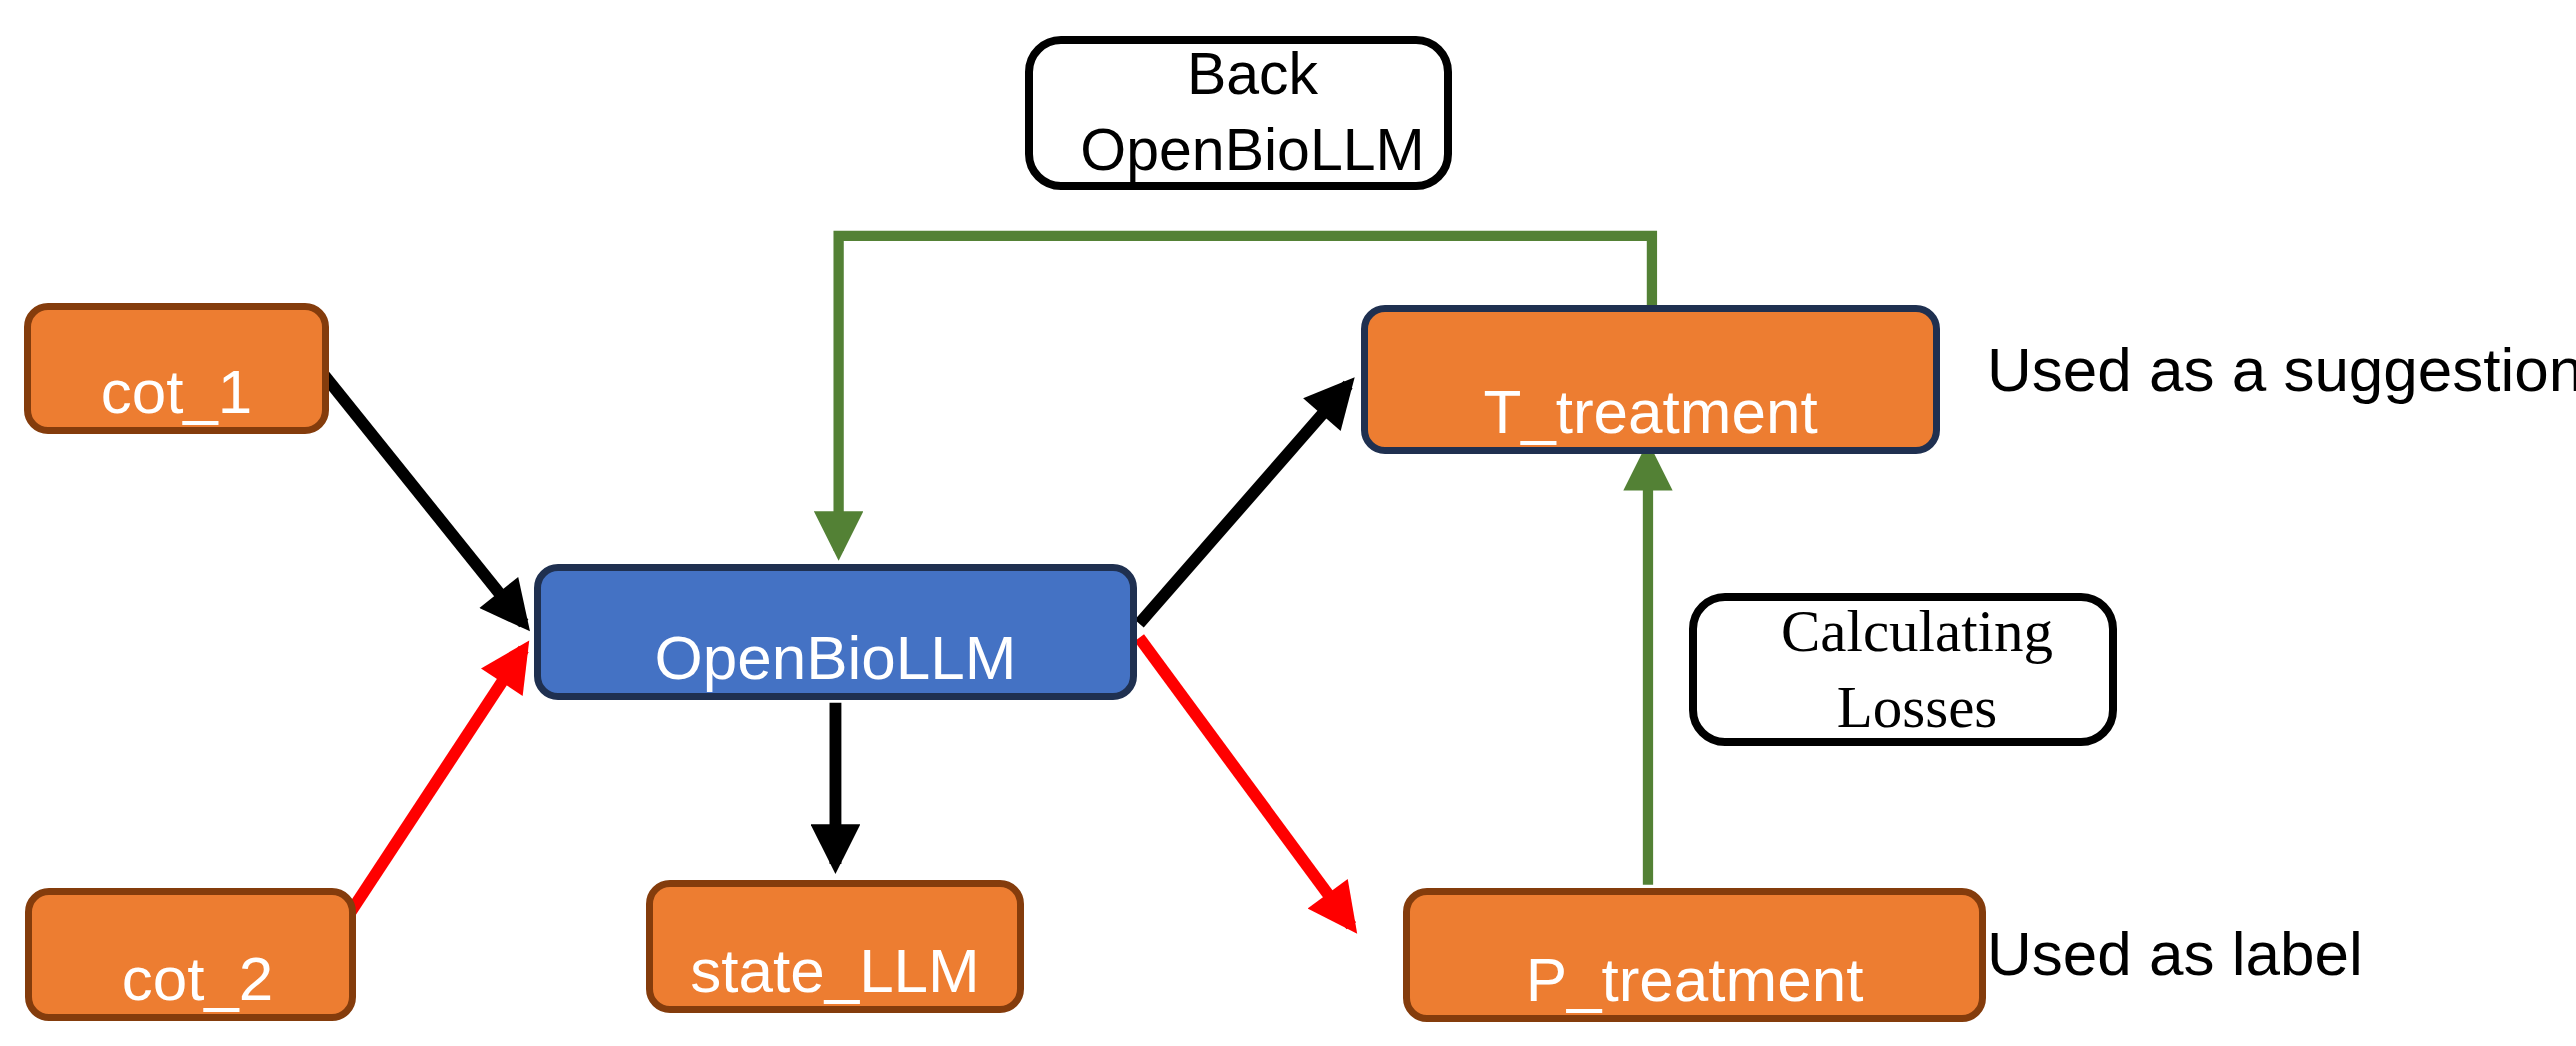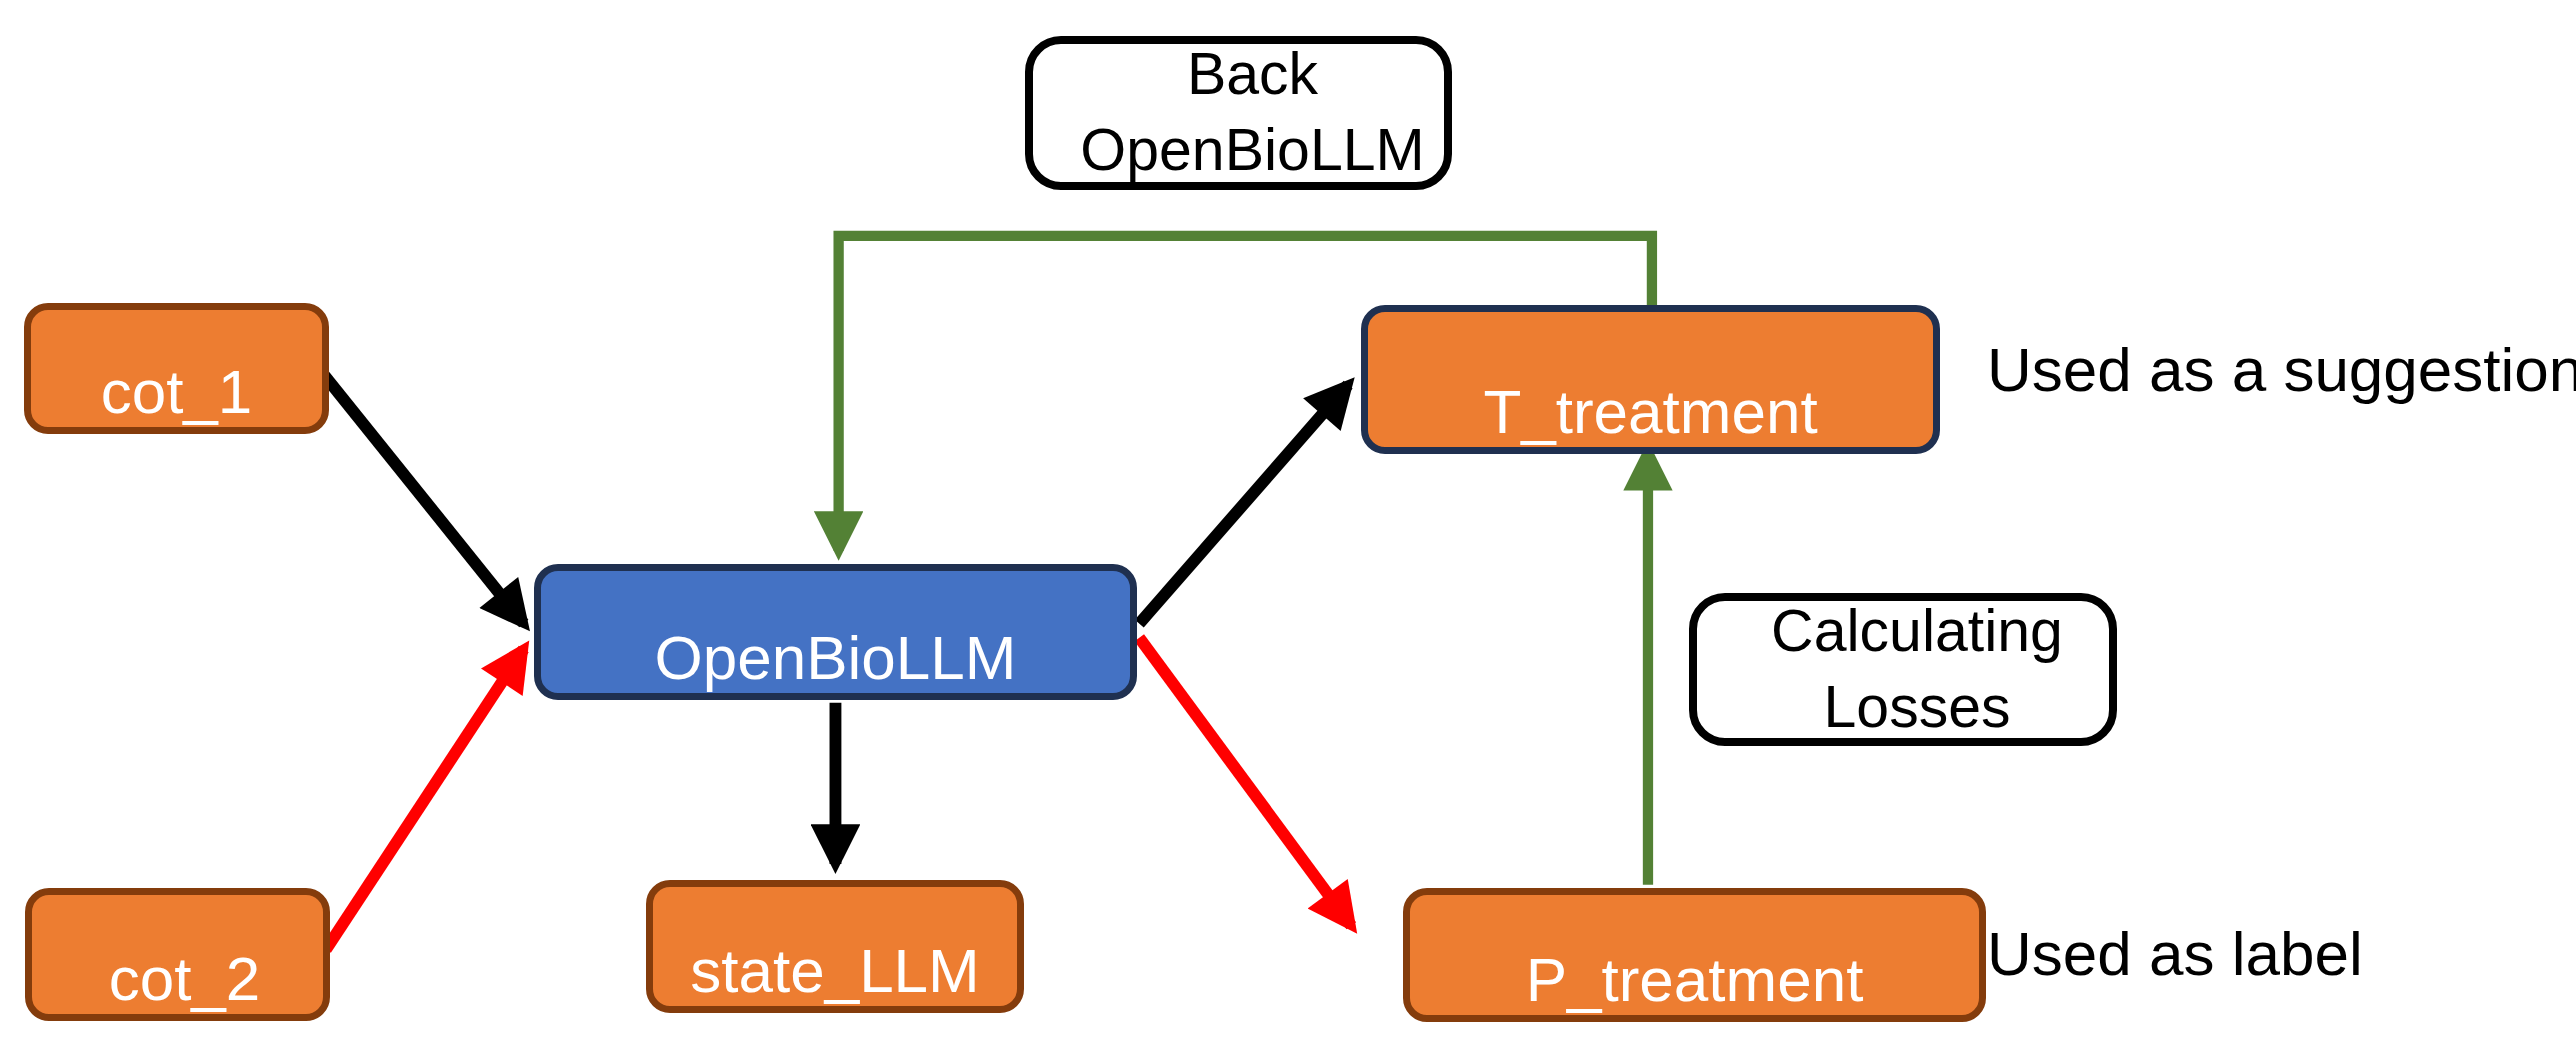--- a/index.html
+++ b/index.html
@@ -104,30 +104,30 @@
     <path class="edge green" d="M2088,390 L2088,298 L1060,298 L1060,696" marker-end="url(#ah-green)"></path>
 
     <path class="edge green" d="M2083,1118 L2083,570" marker-end="url(#ah-green)"></path>
   </svg>
 
   <div class="label-box" style="left:1025px; top:36px; width:427px; height:154px;">
     <span>Back</span>
     <span>OpenBioLLM</span>
   </div>
 
-  <div class="label-box" style="left:1689px; top:593px; width:428px; height:153px;">
+  <div class="label-box" style="left:1689px; top:593px; width:428px; height:153px;font-family:Liberation Serif, serif;">
     <span>Calculating</span>
     <span>Losses</span>
   </div>
 
   <div class="node orange" style="left:24px; top:303px; width:305px; height:131px;">
     <span>cot_1</span>
   </div>
 
-  <div class="node orange" style="left:25px; top:888px; width:305px; height:133px;padding-left:14px;">
+  <div class="node orange" style="left:25px; top:888px; width:331px; height:133px;padding-left:14px;">
     <span>cot_2</span>
   </div>
 
   <div class="node blue" style="left:534px; top:564px; width:603px; height:136px;">
     <span>OpenBioLLM</span>
   </div>
 
   <div class="node orange" style="left:646px; top:880px; width:378px; height:133px;">
     <span>state_LLM</span>
   </div>

